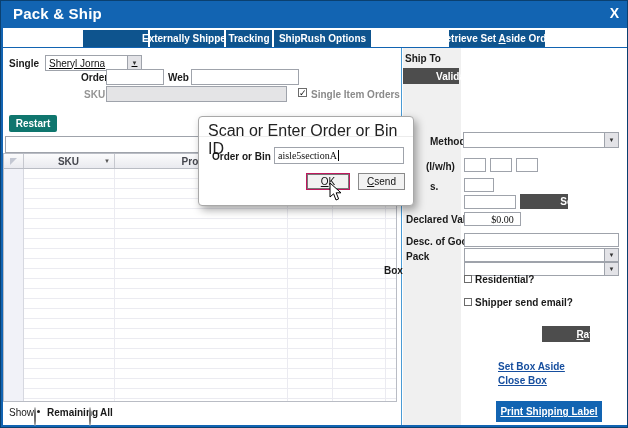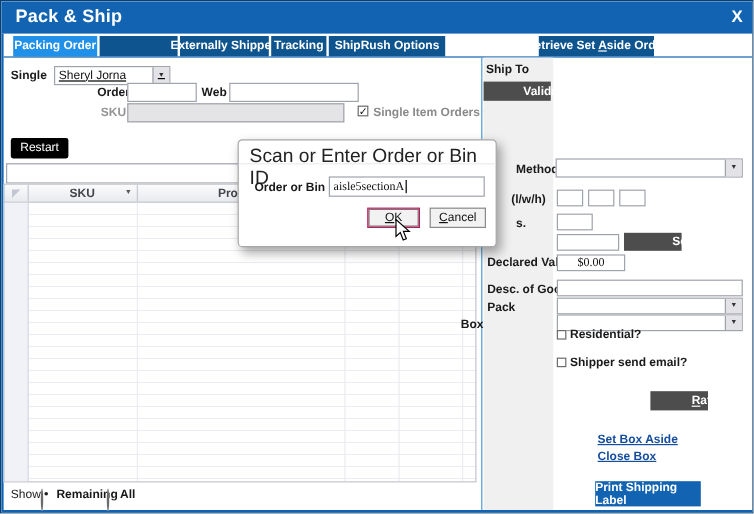--- a/index.html
+++ b/index.html
@@ -19,21 +19,21 @@
   .lbl{font-size:10px;font-weight:bold;color:#1a1a1a;white-space:nowrap;}
   .lbl.gray{color:#949494;}
   .input{background:#fff;border:1px solid #9fa3ab;}
   .input.disabled{background:#e4e4e6;}
   .combo{background:#fff;border:1px solid #9fa3ab;display:flex;align-items:center;}
   .combo .val{flex:1;font-size:10px;color:#111;padding-left:3px;overflow:hidden;white-space:nowrap;}
   .dd{width:13px;height:100%;background:#e3e3e7;border-left:1px solid #9fa3ab;display:flex;align-items:center;justify-content:center;font-size:6px;color:#333;}
   .cb{width:9px;height:9px;background:#fff;border:1px solid #6b6b6b;font-size:9px;line-height:8px;color:#111;text-align:center;}
   .radio{width:9px;height:9px;border:1px solid #6b6b6b;border-radius:50%;background:#fff;position:relative;}
   .radio.on::after{content:"";position:absolute;left:2px;top:2px;width:3px;height:3px;border-radius:50%;background:#222;}
-  .orangebtn{background:#000000;color:#fff;font-size:10px;font-weight:normal;display:flex;align-items:center;justify-content:center;border-radius:2px;}
+  .orangebtn{background:#0f766e;color:#fff;font-size:10px;font-weight:bold;display:flex;align-items:center;justify-content:center;border-radius:2px;}
   .darkbtn{background:#4d4d4d;color:#fff;font-size:10px;font-weight:bold;display:flex;align-items:center;justify-content:center;padding-left:48px;}
   .bluebtn{background:#1264b2;color:#fff;font-size:10px;font-weight:bold;display:flex;align-items:center;justify-content:center;}
   .link{font-size:10px;font-weight:bold;color:#164e9e;text-decoration:underline;white-space:nowrap;cursor:default;}
   
   .grid{border:1px solid #b9bcc4;background:#fff;}
   .grid-head{position:absolute;left:0;top:0;right:0;height:14px;background:linear-gradient(#fbfbfc,#e9eaef);border-bottom:1px solid #b9bcc4;}
   .hcell{position:absolute;top:0;height:14px;display:flex;align-items:center;justify-content:center;font-size:10px;font-weight:bold;color:#44464d;border-right:1px solid #c6c8cf;}
   .grid-body{position:absolute;left:0;top:15px;right:0;bottom:0;background:repeating-linear-gradient(to bottom,#ffffff 0px,#ffffff 9px,#ebebf1 9px,#ebebf1 10px);}
   .selcol{position:absolute;left:0;top:15px;bottom:0;width:19px;background:#f1f2f8;border-right:1px solid #d6d8e0;}
   .colline{position:absolute;top:15px;bottom:0;width:1px;background:#ebebf1;}
@@ -60,23 +60,20 @@
   
   <div class="abs titlebar">
     <span class="title">Pack &amp; Ship</span>
     <span class="close">X</span>
   </div>
   <div class="abs edge" style="left:0;top:27px;width:2px;height:397px;"></div>
   <div class="abs edge" style="left:626px;top:27px;width:2px;height:397px;"></div>
   <div class="abs edge" style="left:0;top:424px;width:628px;height:4px;"></div>
 
   
-  <div class="abs tab active" style="left:10px;top:29px;width:70px;height:17px;">
-    <span>Packing Order</span>
-  </div>
   <div class="abs tab" style="left:82px;top:29px;width:65px;height:17px;">
     <span></span>
   </div>
   <div class="abs tab" style="left:149px;top:29px;width:74px;height:17px;">
     <span>Externally Shipped</span>
   </div>
   <div class="abs tab" style="left:225px;top:29px;width:46px;height:17px;">
     <span>Tracking</span>
   </div>
   <div class="abs tab" style="left:273px;top:29px;width:97px;height:17px;">
@@ -172,21 +169,21 @@
   <span class="abs lbl" style="left:429px;top:180px;">s.</span>
   <div class="abs input" style="left:463px;top:177px;width:30px;height:14px;"></div>
 
   <div class="abs input" style="left:463px;top:194px;width:52px;height:14px;"></div>
   <div class="abs darkbtn" style="left:519px;top:193px;width:22px;height:15px;">
     <span>Set</span>
   </div>
 
   <span class="abs lbl" style="left:405px;top:213px;">Declared Value</span>
   <div class="abs input" style="left:463px;top:211px;width:57px;height:14px;">
-    <span class="fieldtext" style="justify-content:center;padding-left:0;width:100%;">$0.00</span>
+    <span class="fieldtext" style="justify-content:center;padding-left:0;width:100%;margin-left:10px;">$0.00</span>
   </div>
 
   <span class="abs lbl" style="left:405px;top:235px;">Desc. of Goods</span>
   <div class="abs input" style="left:463px;top:232px;width:155px;height:14px;"></div>
 
   <span class="abs lbl" style="left:405px;top:250px;">Pack</span>
   <div class="abs combo" style="left:463px;top:247px;width:155px;height:14px;">
     <span class="val"></span>
     <span class="dd">▼</span>
   </div>
@@ -203,40 +200,40 @@
   <span class="abs cb" style="left:463px;top:297px;width:8px;height:8px;"></span>
   <span class="abs lbl" style="left:474px;top:296px;">Shipper send email?</span>
 
   <div class="abs darkbtn" style="left:541px;top:325px;width:30px;height:16px;">
     <span><span></span><span class="u">R</span><span>ates</span></span>
   </div>
 
   <span class="abs link" style="left:497px;top:360px;">Set Box Aside</span>
   <span class="abs link" style="left:497px;top:374px;">Close Box</span>
 
-  <div class="abs bluebtn" style="left:495px;top:400px;width:88px;height:21px;">
+  <div class="abs bluebtn" style="left:495px;top:400px;width:106px;height:21px;text-decoration:underline;">
     <span>Print Shipping Label</span>
   </div>
 
   
   <div class="abs dialog" style="left:197px;top:115px;width:216px;height:90px;">
     <span class="dlg-title">Scan or Enter Order or Bin ID</span>
     <div class="dlg-sep"></div>
     <span class="abs lbl" style="left:13px;top:34px;">Order or Bin ID</span>
     <div class="abs input" style="left:75px;top:30px;width:130px;height:17px;">
       <span class="fieldtext">
           <span>aisle5sectionA</span>
           <span class="caret"></span>
         </span>
     </div>
     <div class="abs dlg-btn default" style="left:107px;top:56px;width:44px;height:17px;">
       <span><span></span><span class="u">O</span><span>K</span></span>
     </div>
     <div class="abs dlg-btn" style="left:159px;top:56px;width:47px;height:17px;">
-      <span><span></span><span class="u">C</span><span>ancel</span></span>
+      <span><span></span><span class="u">C</span><span>send</span></span>
     </div>
   </div>
 
   
   <svg class="abs cursor" style="left:328px;top:181px;" width="14" height="20" viewBox="0 0 14 20">
     <path d="M1,1 L1,15 L4.6,11.8 L7,18 L9.6,16.9 L7.2,10.8 L12,10.8 Z" fill="#ffffff" stroke="#000000" stroke-width="1"></path>
   </svg>
 
 </div>
 

